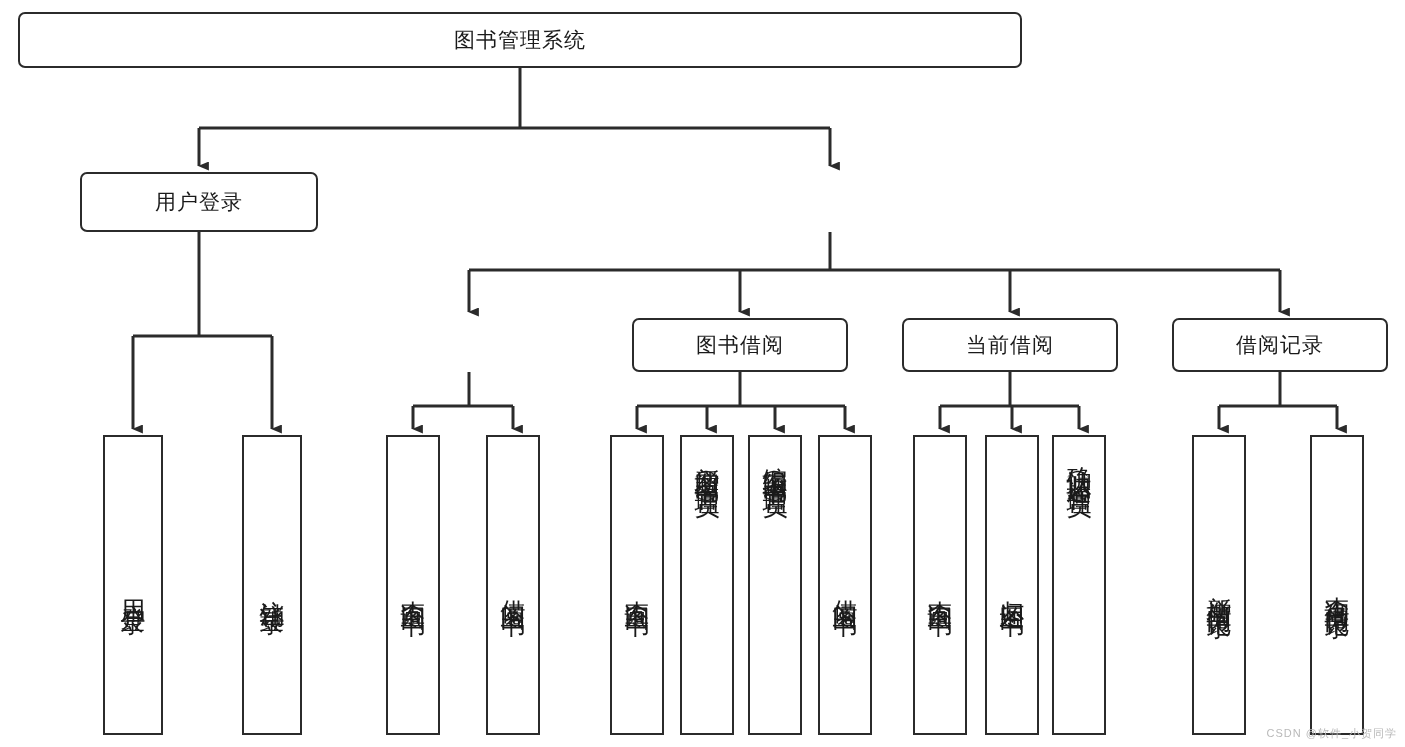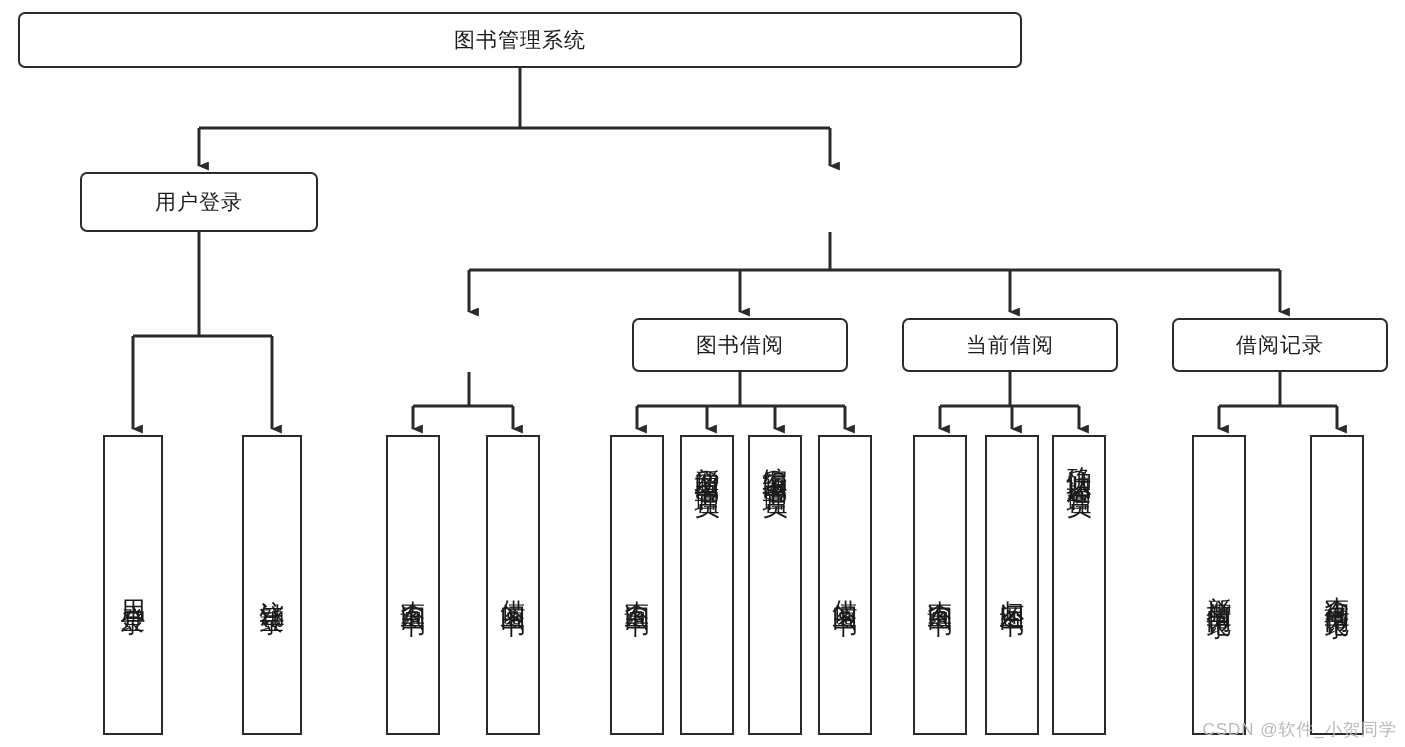--- a/index.html
+++ b/index.html
@@ -62,21 +62,21 @@
   }
   .vwrap.top {
     align-items: flex-start;
     padding-top: 4px;
     box-sizing: border-box;
   }
   .watermark {
     position: absolute;
     right: 8px;
     bottom: 6px;
-    font-size: 17px;
+    font-size: 11px;
     color: #b9b9b9;
     letter-spacing: 1px;
     white-space: nowrap;
   }
 </style>
 </head>
 <body>
 
 <div id="canvas">
 

